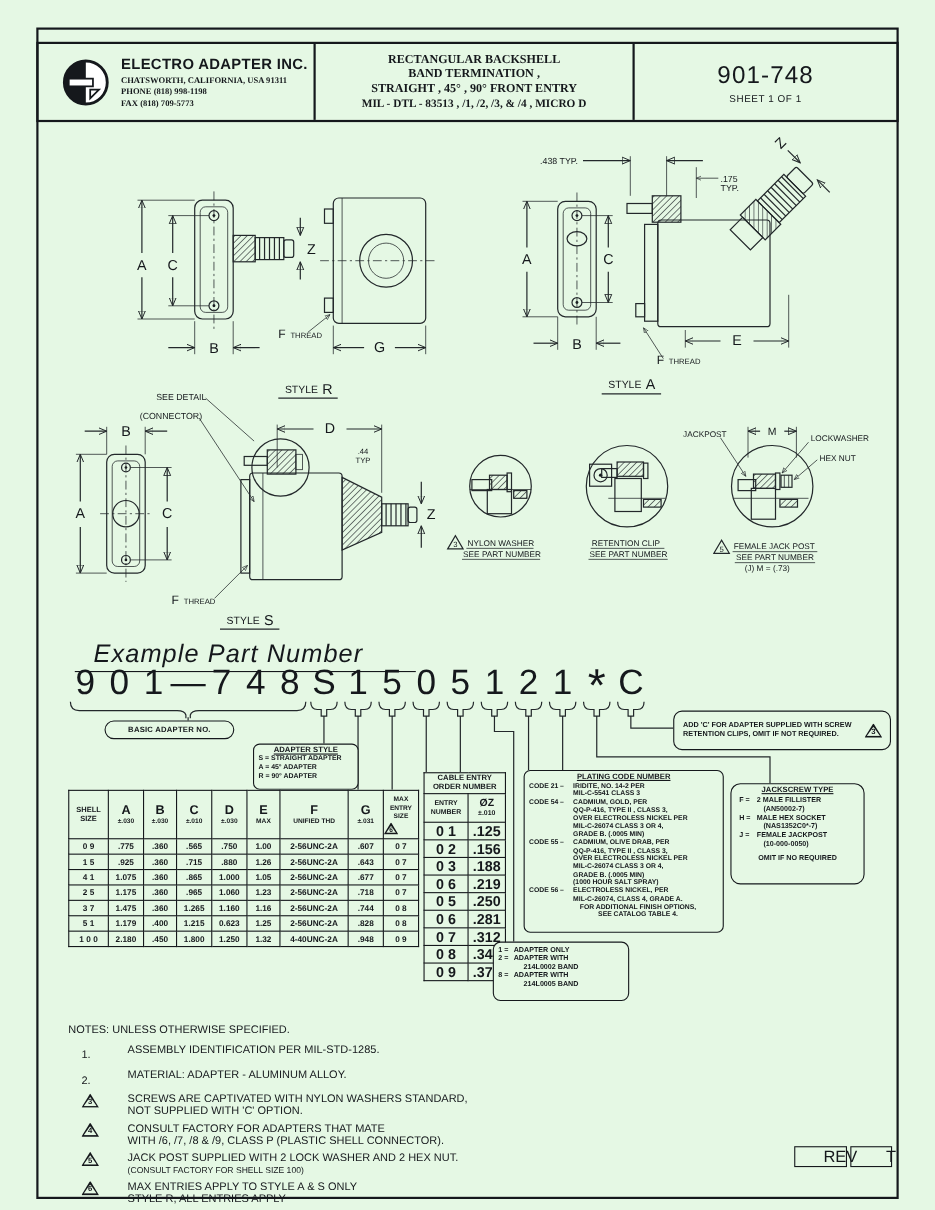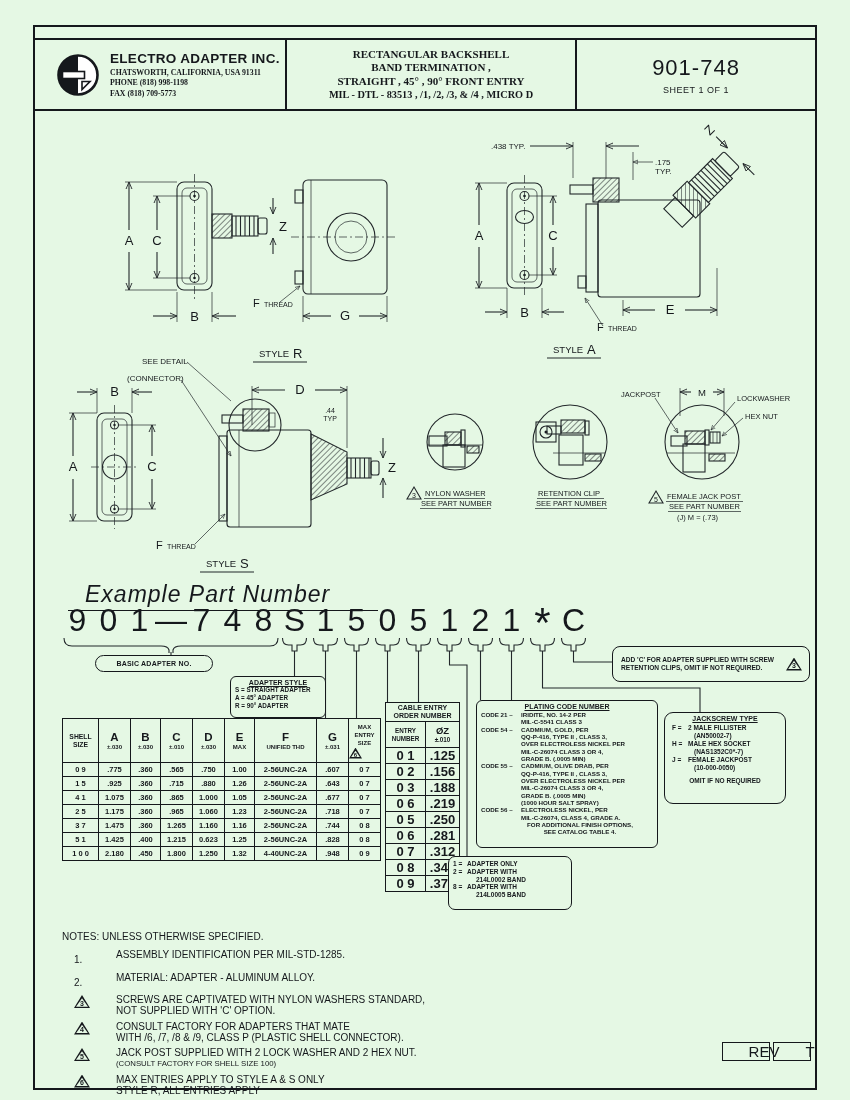--- a/index.html
+++ b/index.html
@@ -565,21 +565,21 @@
           <td>.360</td>
           <td>1.265</td>
           <td>1.160</td>
           <td>1.16</td>
           <td>2-56UNC-2A</td>
           <td>.744</td>
           <td>0 8</td>
         </tr>
         <tr>
           <td>5 1</td>
-          <td>1.425</td>
+          <td>1.179</td>
           <td>.400</td>
           <td>1.215</td>
           <td>0.623</td>
           <td>1.25</td>
           <td>2-56UNC-2A</td>
           <td>.828</td>
           <td>0 8</td>
         </tr>
         <tr>
           <td>1 0 0</td>

